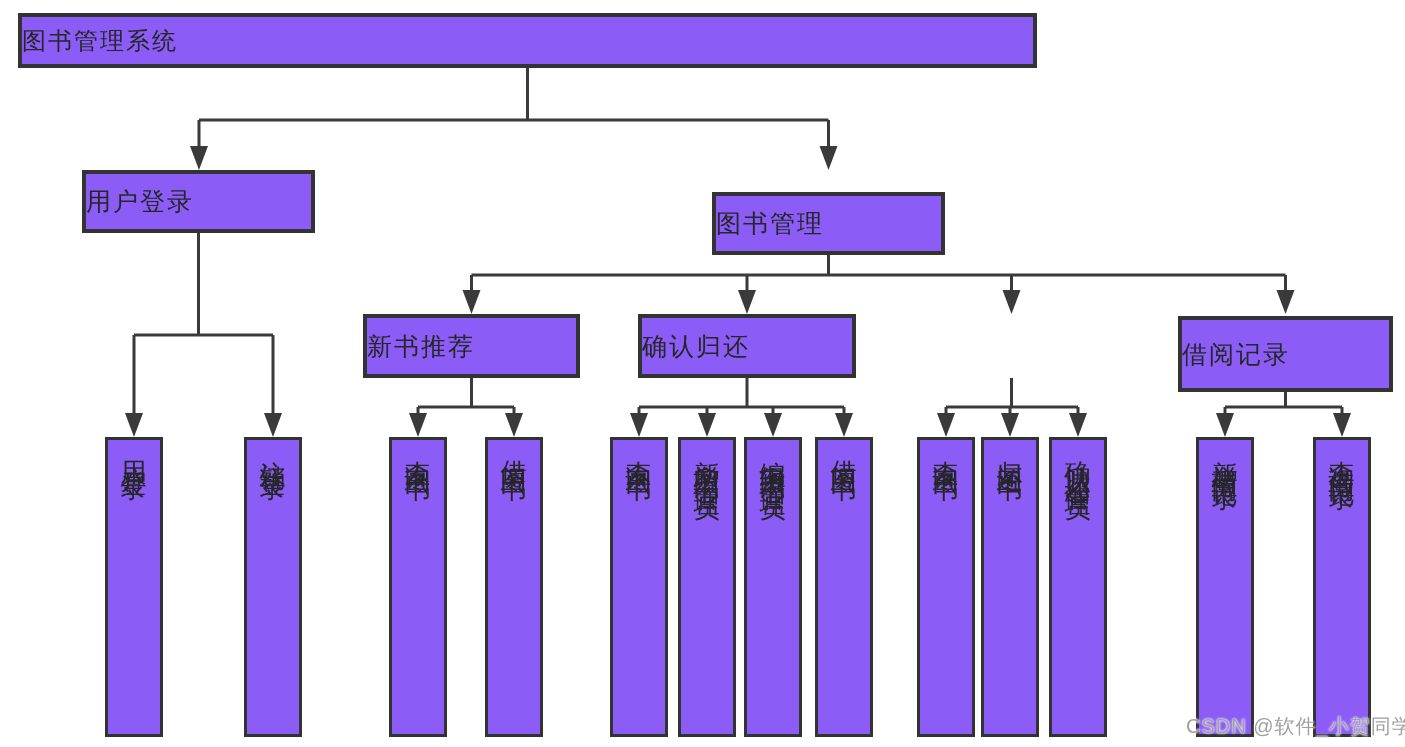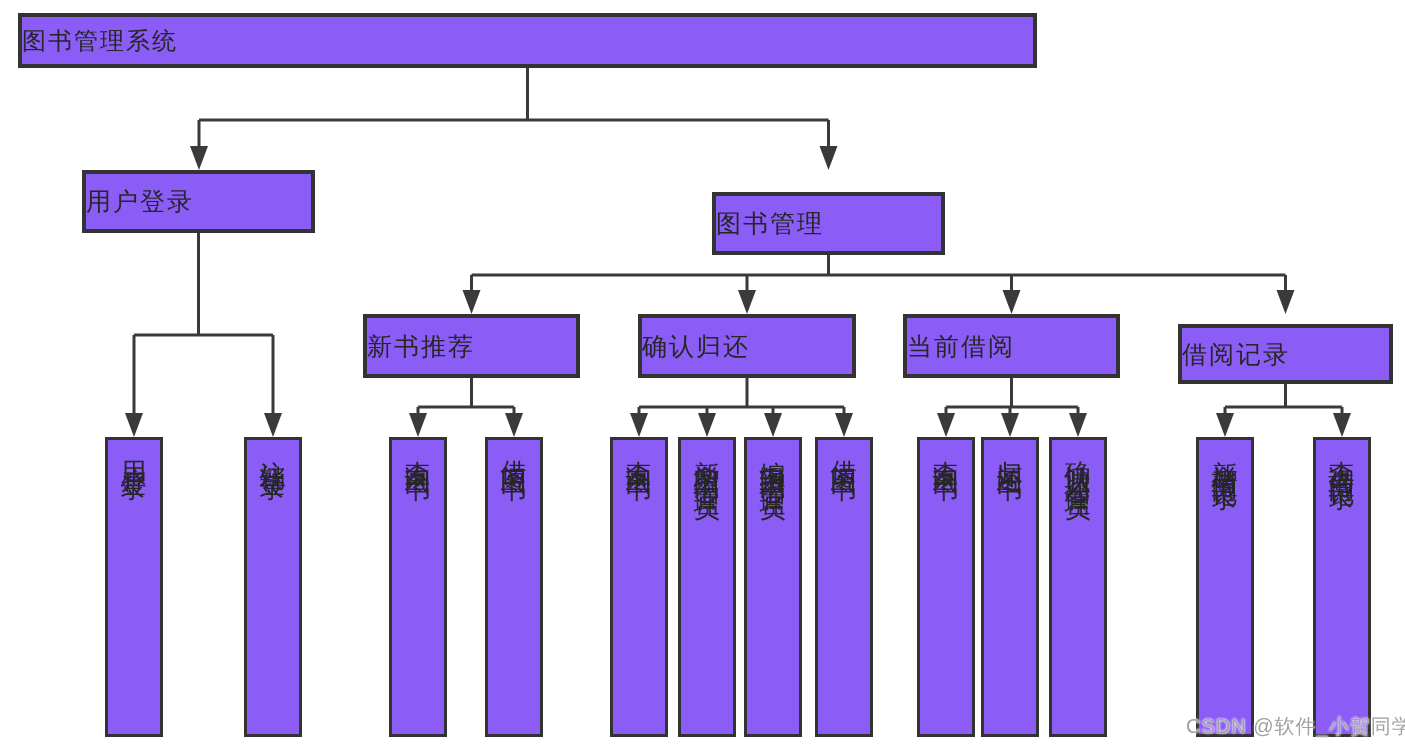--- a/index.html
+++ b/index.html
@@ -107,24 +107,21 @@
   <div class="node branch" style="left:712px; top:170px; width:233px; height:63px;margin-top:22px;">
     <span>图书管理</span>
   </div>
 
   <div class="node branch" style="left:363px; top:314px; width:217px; height:64px;font-family:Liberation Serif, serif;">
     <span>新书推荐</span>
   </div>
   <div class="node branch" style="left:638px; top:314px; width:218px; height:64px;">
     <span>确认归还</span>
   </div>
-  <div class="node branch" style="left:903px; top:314px; width:217px; height:64px;">
-    <span>当前借阅</span>
-  </div>
-  <div class="node branch" style="left:1178px; top:324px; width:215px; height:60px;">
+  <div class="node branch" style="left:1178px; top:316px; width:215px; height:76px;">
     <span>借阅记录</span>
   </div>
 
   <div class="node leaf" style="left:105px; top:437px; width:58px; height:300px;">
     <span>用户登录</span>
   </div>
   <div class="node leaf" style="left:244px; top:437px; width:58px; height:300px;">
     <span>注销登录</span>
   </div>
 

